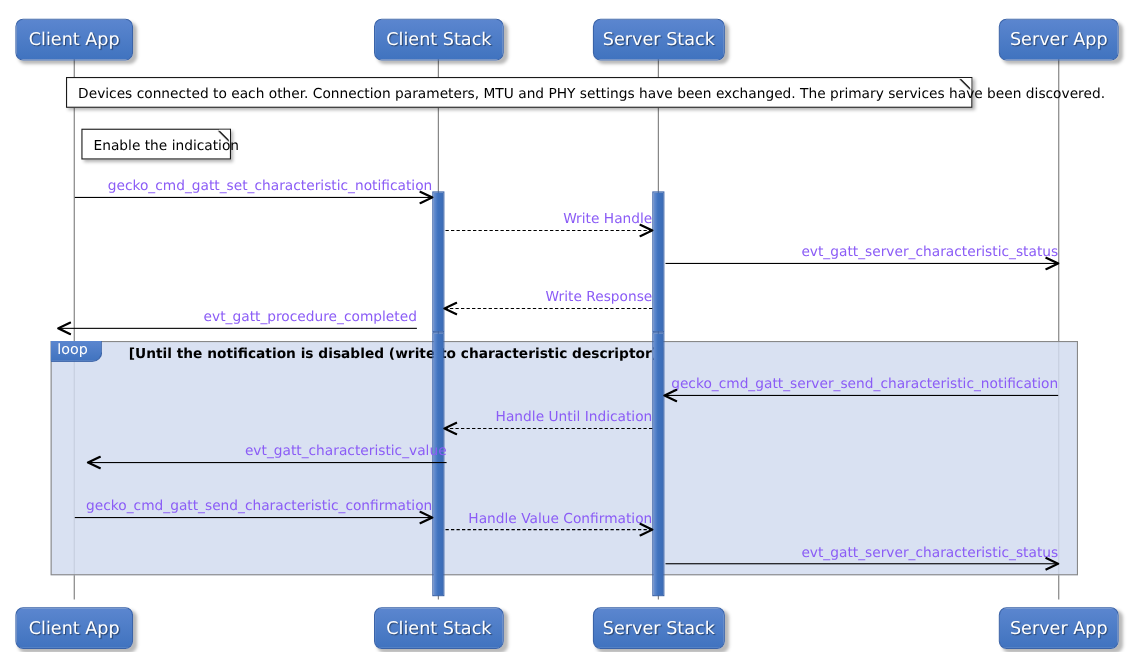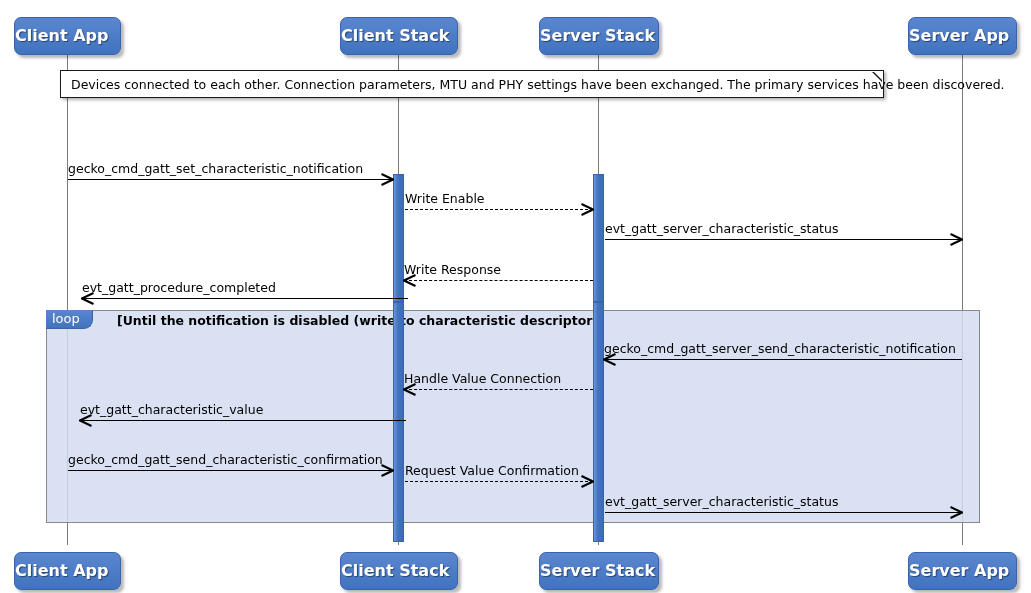--- a/index.html
+++ b/index.html
@@ -20,22 +20,22 @@
   
   .participant {
     position: absolute;
     box-sizing: border-box;
     background: #4A77C4;
     background: linear-gradient(to bottom, #5b86cf 0%, #4073bf 100%);
     border: 1px solid #3a63a8;
     border-radius: 7px;
     color: #ffffff;
     font-size: 16px;
-    font-weight: bold;
-    text-align: left;
+    font-weight: normal;
+    text-align: center;
     line-height: 36px;
     height: 38px;
     box-shadow: 3px 3px 3px rgba(0,0,0,0.28);
     text-shadow: 1px 1px 1px rgba(0,0,0,0.45);
     white-space: nowrap;
     z-index: 6;
   }
   
   .lifeline {
     position: absolute;
@@ -126,23 +126,23 @@
     width: 100%;
     border-top: 1.6px solid #000000;
   }
   .msg.dashed .line {
     border-top: 1.6px dashed #000000;
   }
   .msg .label {
     position: absolute;
     bottom: 4px;
     width: 100%;
-    text-align: left;
+    text-align: right;
     font-size: 12.5px;
-    color: #000000;
+    color: #8b5cf6;
     white-space: nowrap;
     line-height: 14px;
   }
   .arrowhead {
     position: absolute;
     top: -6px;
     width: 13px;
     height: 13px;
   }
   .arrowhead svg { display: block; }
@@ -166,34 +166,38 @@
   <div class="activation" style="left:393px; top:174px; height:128px;"></div>
   <div class="activation" style="left:593px; top:174px; height:128px;"></div>
   <div class="activation" style="left:393px; top:302px; height:240px;"></div>
   <div class="activation" style="left:593px; top:302px; height:240px;"></div>
 
   <div class="note note-center" style="left:60px; top:70px; width:824px;">
     <span class="note-text">Devices connected to each other. Connection parameters, MTU and PHY settings have been exchanged. The primary services have been discovered.</span>
     <span class="note-fold"></span>
   </div>
 
+  <div class="note" style="left:74px; top:117px; width:136px;">
+    <span class="note-text">Enable the indication</span>
+    <span class="note-fold"></span>
+  </div>
 
   <div class="msg to-right" style="left:68px; top:179px; width:325px;">
     <div class="line"></div>
     <div class="label">gecko_cmd_gatt_set_characteristic_notification</div>
     <div class="arrowhead">
       <svg width="13" height="13" viewBox="0 0 13 13">
           <path d="M0.5 1 L12 6.5 L0.5 12" fill="none" stroke="#000" stroke-width="2"></path>
         </svg>
     </div>
   </div>
 
   <div class="msg to-right dashed" style="left:405px; top:209px; width:188px;">
     <div class="line"></div>
-    <div class="label">Write Enable</div>
+    <div class="label">Write Handle</div>
     <div class="arrowhead">
       <svg width="13" height="13" viewBox="0 0 13 13">
           <path d="M0.5 1 L12 6.5 L0.5 12" fill="none" stroke="#000" stroke-width="2"></path>
         </svg>
     </div>
   </div>
 
   <div class="msg to-right" style="left:605px; top:239px; width:357px;">
     <div class="line"></div>
     <div class="label">evt_gatt_server_characteristic_status</div>
@@ -207,21 +211,21 @@
   <div class="msg to-left dashed" style="left:404px; top:280px; width:189px;">
     <div class="line"></div>
     <div class="label">Write Response</div>
     <div class="arrowhead">
       <svg width="13" height="13" viewBox="0 0 13 13">
           <path d="M12.5 1 L1 6.5 L12.5 12" fill="none" stroke="#000" stroke-width="2"></path>
         </svg>
     </div>
   </div>
 
-  <div class="msg to-left" style="left:82px; top:298px; width:326px;">
+  <div class="msg to-left" style="left:53px; top:298px; width:326px;">
     <div class="line"></div>
     <div class="label">evt_gatt_procedure_completed</div>
     <div class="arrowhead">
       <svg width="13" height="13" viewBox="0 0 13 13">
           <path d="M12.5 1 L1 6.5 L12.5 12" fill="none" stroke="#000" stroke-width="2"></path>
         </svg>
     </div>
   </div>
 
   <div class="msg to-left" style="left:604px; top:359px; width:358px;">
@@ -229,21 +233,21 @@
     <div class="label">gecko_cmd_gatt_server_send_characteristic_notification</div>
     <div class="arrowhead">
       <svg width="13" height="13" viewBox="0 0 13 13">
           <path d="M12.5 1 L1 6.5 L12.5 12" fill="none" stroke="#000" stroke-width="2"></path>
         </svg>
     </div>
   </div>
 
   <div class="msg to-left dashed" style="left:404px; top:389px; width:189px;">
     <div class="line"></div>
-    <div class="label">Handle Value Connection</div>
+    <div class="label">Handle Until Indication</div>
     <div class="arrowhead">
       <svg width="13" height="13" viewBox="0 0 13 13">
           <path d="M12.5 1 L1 6.5 L12.5 12" fill="none" stroke="#000" stroke-width="2"></path>
         </svg>
     </div>
   </div>
 
   <div class="msg to-left" style="left:80px; top:420px; width:326px;">
     <div class="line"></div>
     <div class="label">evt_gatt_characteristic_value</div>
@@ -259,21 +263,21 @@
     <div class="label">gecko_cmd_gatt_send_characteristic_confirmation</div>
     <div class="arrowhead">
       <svg width="13" height="13" viewBox="0 0 13 13">
           <path d="M0.5 1 L12 6.5 L0.5 12" fill="none" stroke="#000" stroke-width="2"></path>
         </svg>
     </div>
   </div>
 
   <div class="msg to-right dashed" style="left:405px; top:481px; width:188px;">
     <div class="line"></div>
-    <div class="label">Request Value Confirmation</div>
+    <div class="label">Handle Value Confirmation</div>
     <div class="arrowhead">
       <svg width="13" height="13" viewBox="0 0 13 13">
           <path d="M0.5 1 L12 6.5 L0.5 12" fill="none" stroke="#000" stroke-width="2"></path>
         </svg>
     </div>
   </div>
 
   <div class="msg to-right" style="left:605px; top:512px; width:357px;">
     <div class="line"></div>
     <div class="label">evt_gatt_server_characteristic_status</div>

